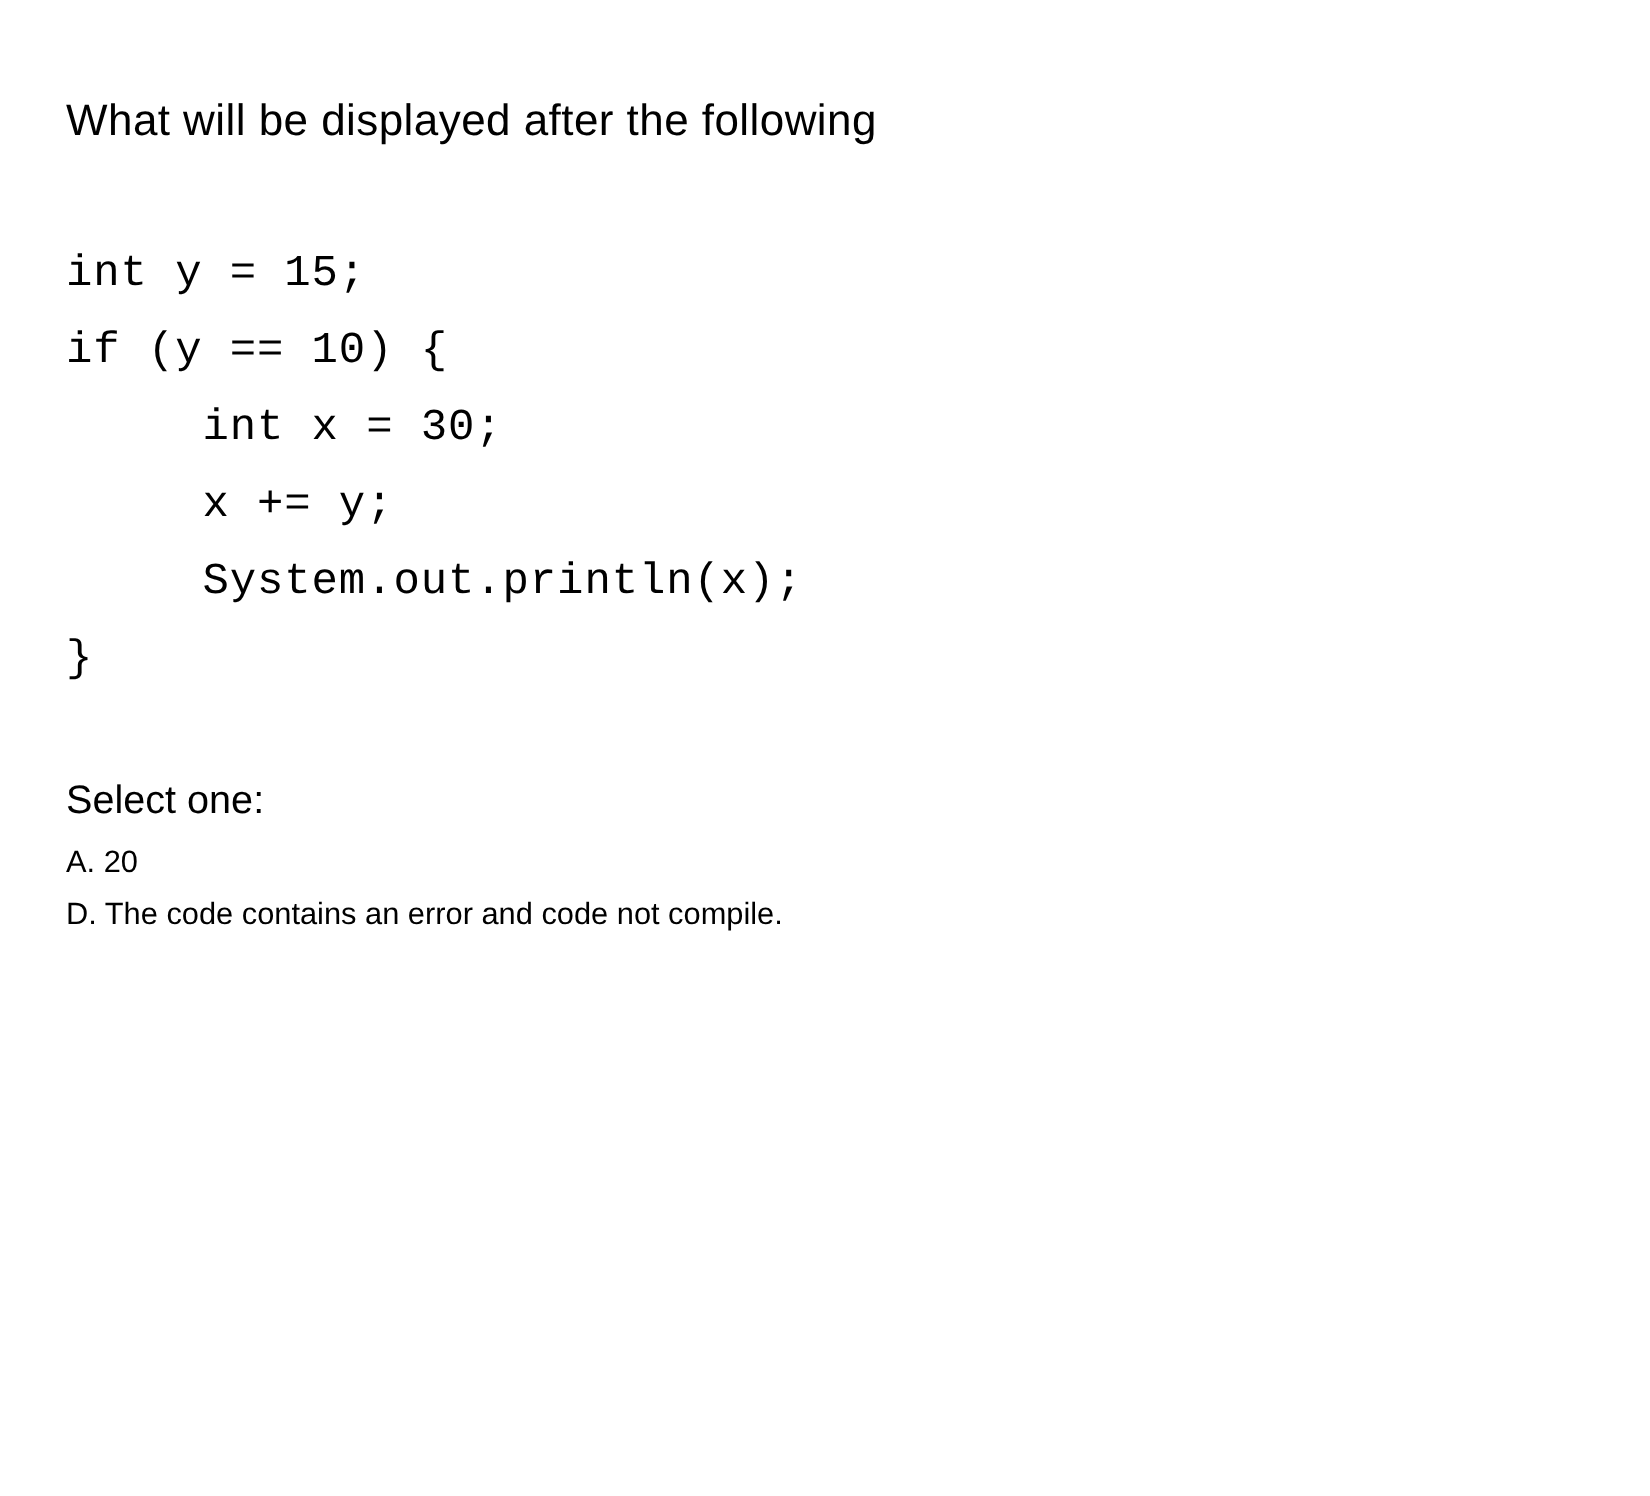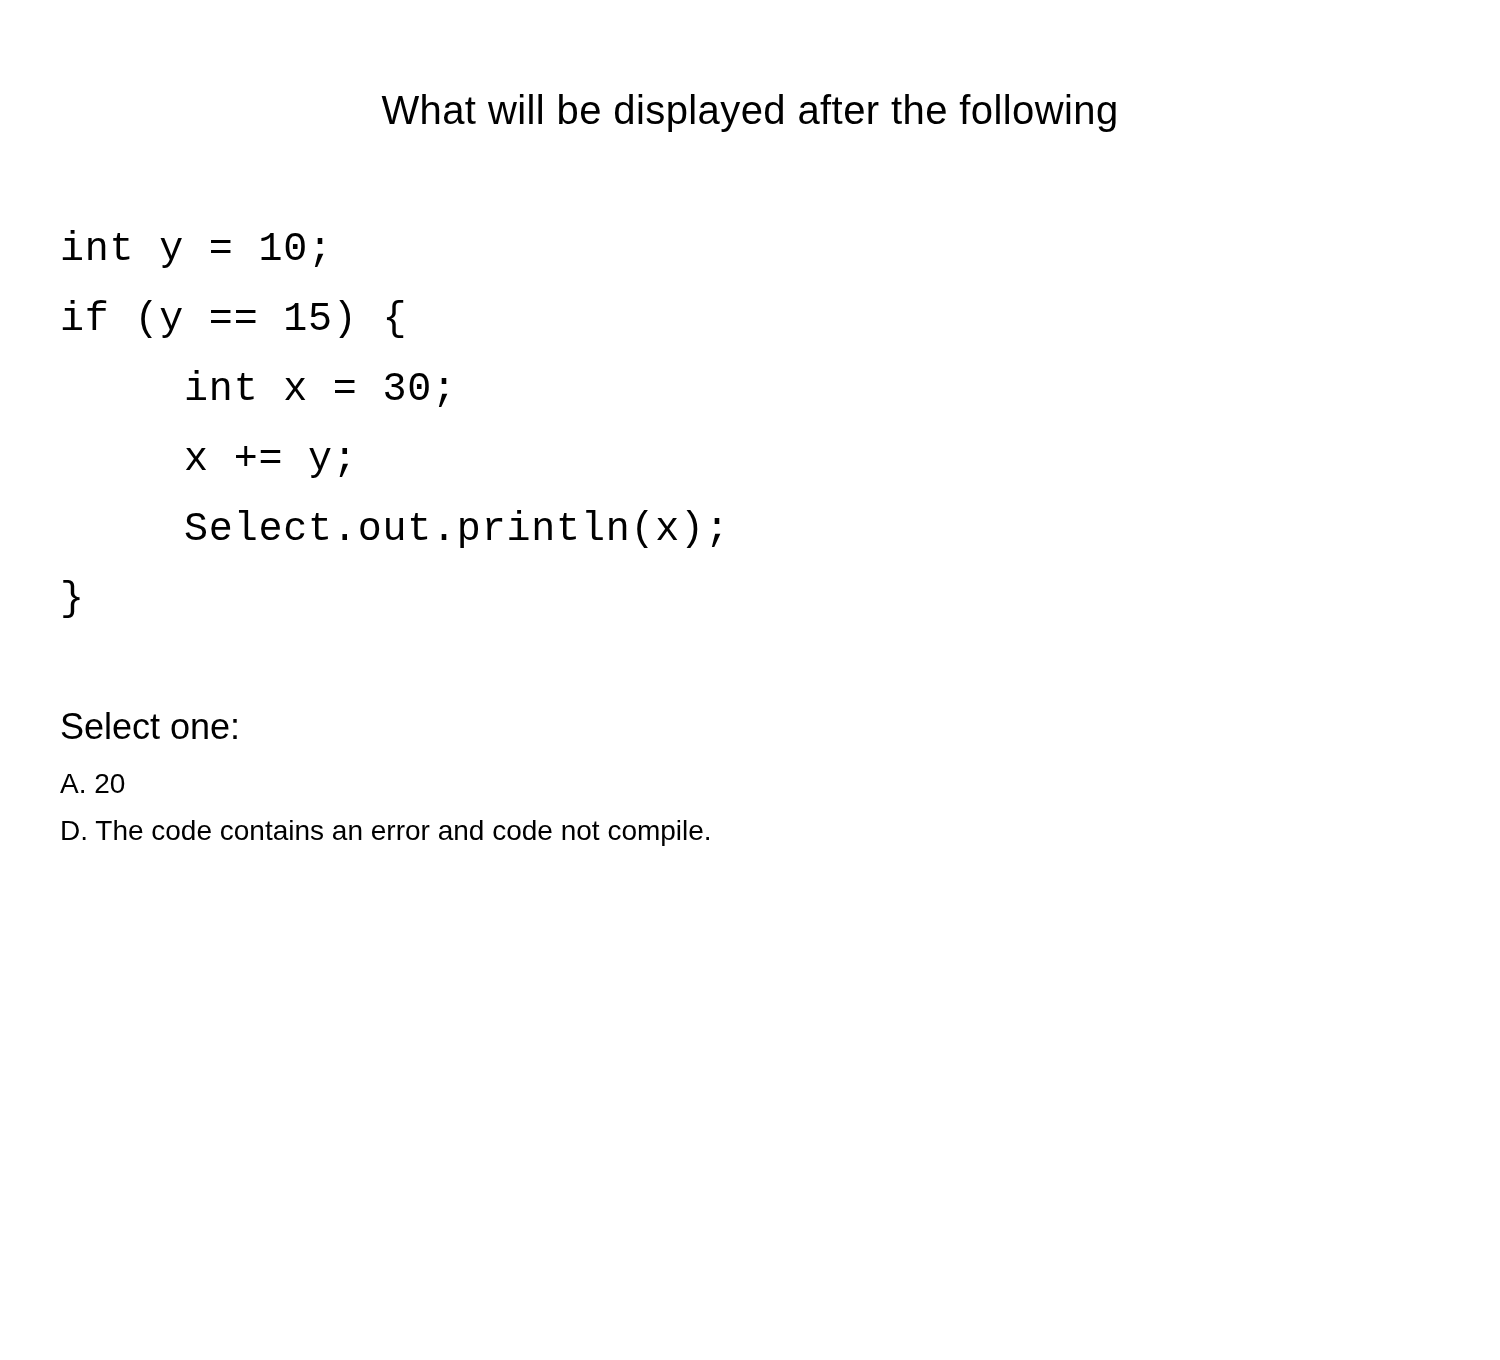--- a/index.html
+++ b/index.html
@@ -13,21 +13,20 @@
       background: #ffffff;
       font-family: Arial, Helvetica, sans-serif;
       color: #000000;
       padding: 75px 60px;
     }
     .question-text {
       font-size: 40px;
       line-height: 1.75;
       font-weight: 400;
       letter-spacing: 0.01em;
-      text-align: center;
     }
     .code-block {
       font-family: "Courier New", Courier, monospace;
       font-size: 40px;
       line-height: 1.75;
       white-space: pre;
       font-weight: 400;
       letter-spacing: 0.02em;
     }
     .prompt-text {
@@ -47,25 +46,25 @@
     }
   </style>
 </head>
 <body>
 
 <div class="question-text">
   <div>What will be displayed after the following</div>
 </div>
 
 <div class="code-block">
-<span>int y = 10;</span>
-<span>if (y == 15) {</span>
+<span>int y = 15;</span>
+<span>if (y == 10) {</span>
 <span>     int x = 30;</span>
 <span>     x += y;</span>
-<span>     Select.out.println(x);</span>
+<span>     System.out.println(x);</span>
 <span>}</span>
 </div>
 
 <div class="prompt-text">Select one:</div>
 
 <div class="options">
   <div class="option">A. 20</div>
   <div class="option">D. The code contains an error and code not compile.</div>
 </div>
 

